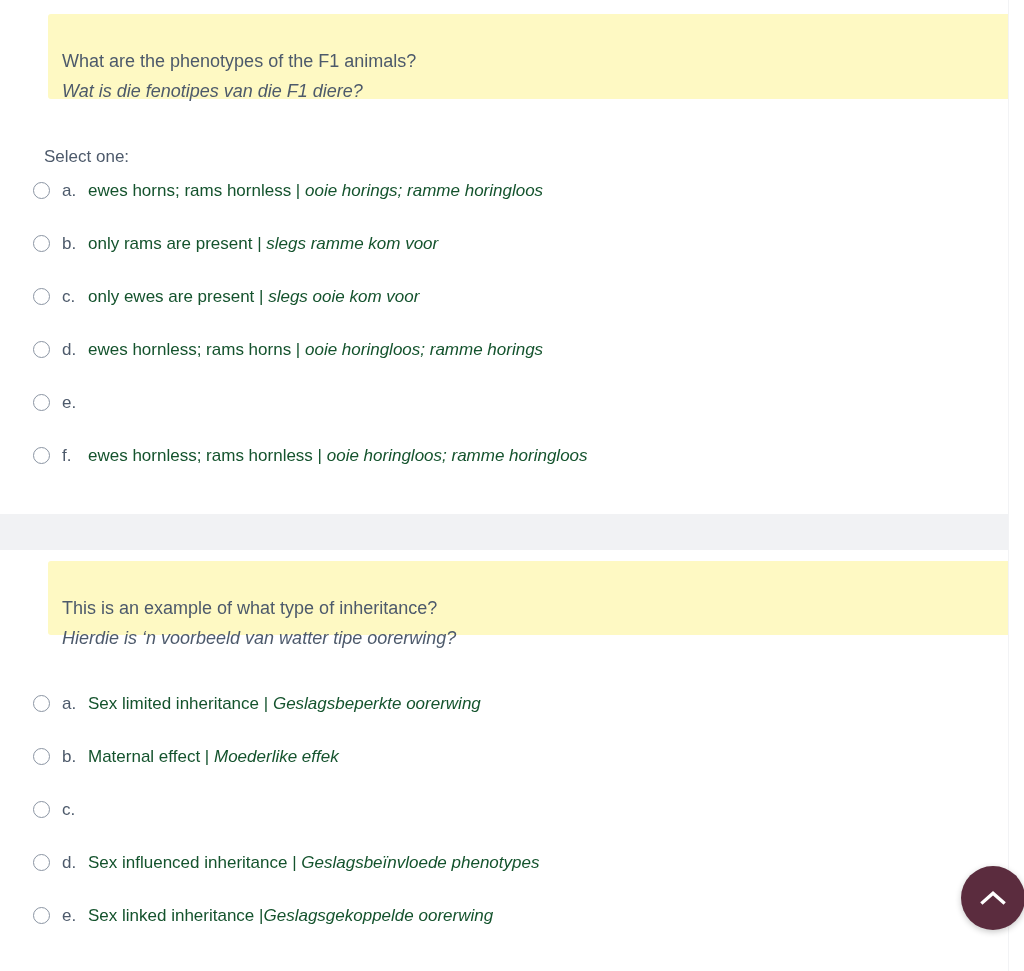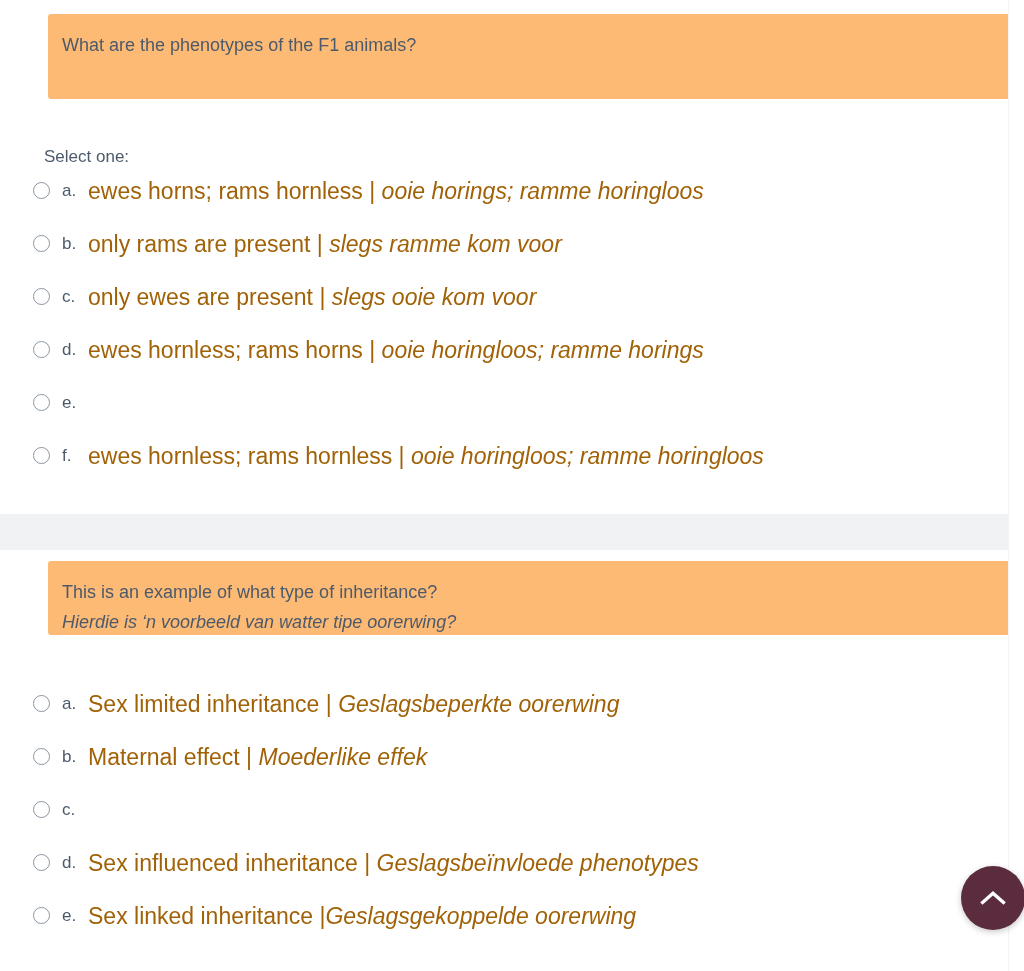--- a/index.html
+++ b/index.html
@@ -37,23 +37,23 @@
   }
 
   .question-block {
     position: relative;
     background: #ffffff;
     padding: 0;
   }
 
   .qtext {
     margin: 0 16px 16px 24px;
-    background: #fdba74;
+    background: #fef9c3;
     border-radius: 3px;
-    padding: 16px 14px 16px 14px;
+    padding: 32px 14px 16px 14px;
     box-sizing: border-box;
   }
   .qtext .line {
     font-size: 18px;
     line-height: 30px;
     color: #4d5a6b;
     white-space: nowrap;
   }
   .qtext .line.af {
     font-style: italic;
@@ -92,23 +92,23 @@
 
   .ans-letter {
     flex: 0 0 auto;
     font-size: 17px;
     line-height: 22px;
     color: #4d5a6b;
     width: 26px;
   }
 
   .ans-text {
-    font-size: 23px;
+    font-size: 17px;
     line-height: 22px;
-    color: #a16207;
+    color: #14532d;
     white-space: nowrap;
   }
   .ans-text .af {
     font-style: italic;
   }
 
   
   .separator-band {
     position: absolute;
     left: 0;
@@ -132,20 +132,21 @@
 </style>
 </head>
 <body>
 
 <div class="page">
 
   <div class="question-block" style="position:absolute; left:0; top:0; width:1008px; height:514px;">
 
     <div class="qtext" style="position:absolute; left:24px; top:14px; width:968px; height:85px;">
       <div class="line">What are the phenotypes of the F1 animals?</div>
+      <div class="line af">Wat is die fenotipes van die F1 diere?</div>
     </div>
 
     <div class="select-one" style="position:absolute; left:22px; top:122px;">Select one:</div>
 
     <ul class="answers" style="position:absolute; left:0; top:164px; width:1008px;">
       <li class="answer-row" style="height:53px;">
         <span class="radio"></span>
         <span class="ans-letter">a.</span>
         <span class="ans-text"><span>ewes horns; rams hornless | </span><span class="af">ooie horings; ramme horingloos</span></span>
       </li>

